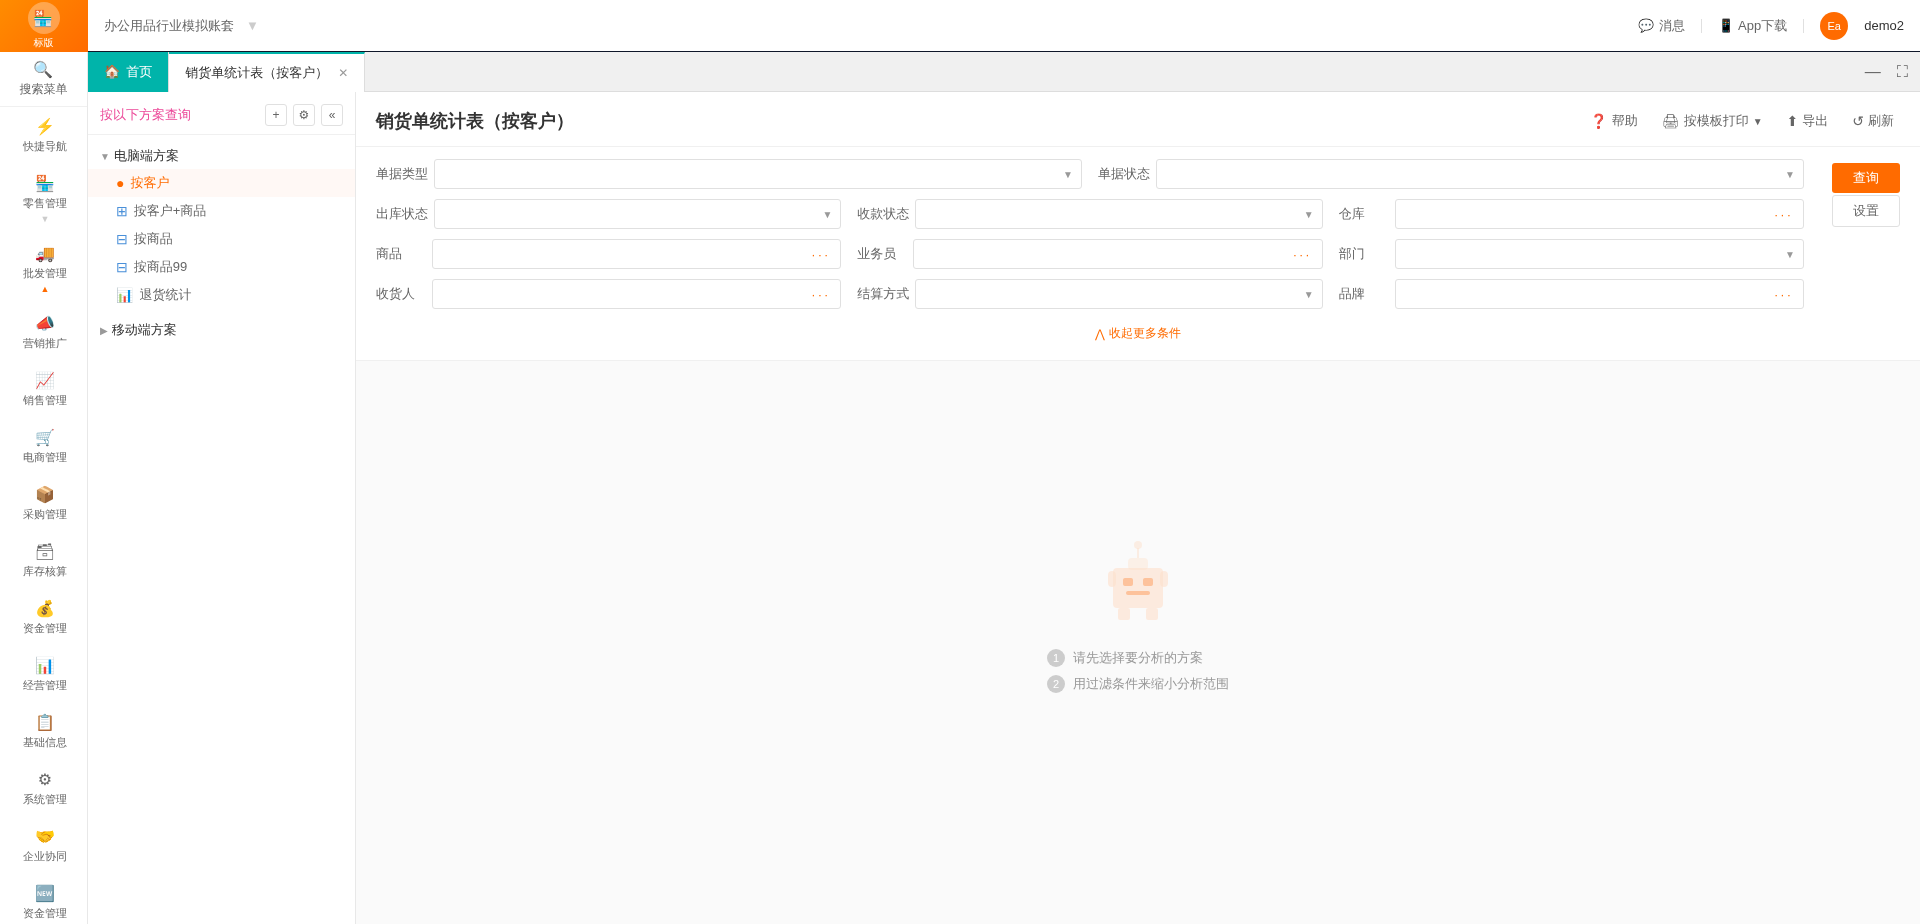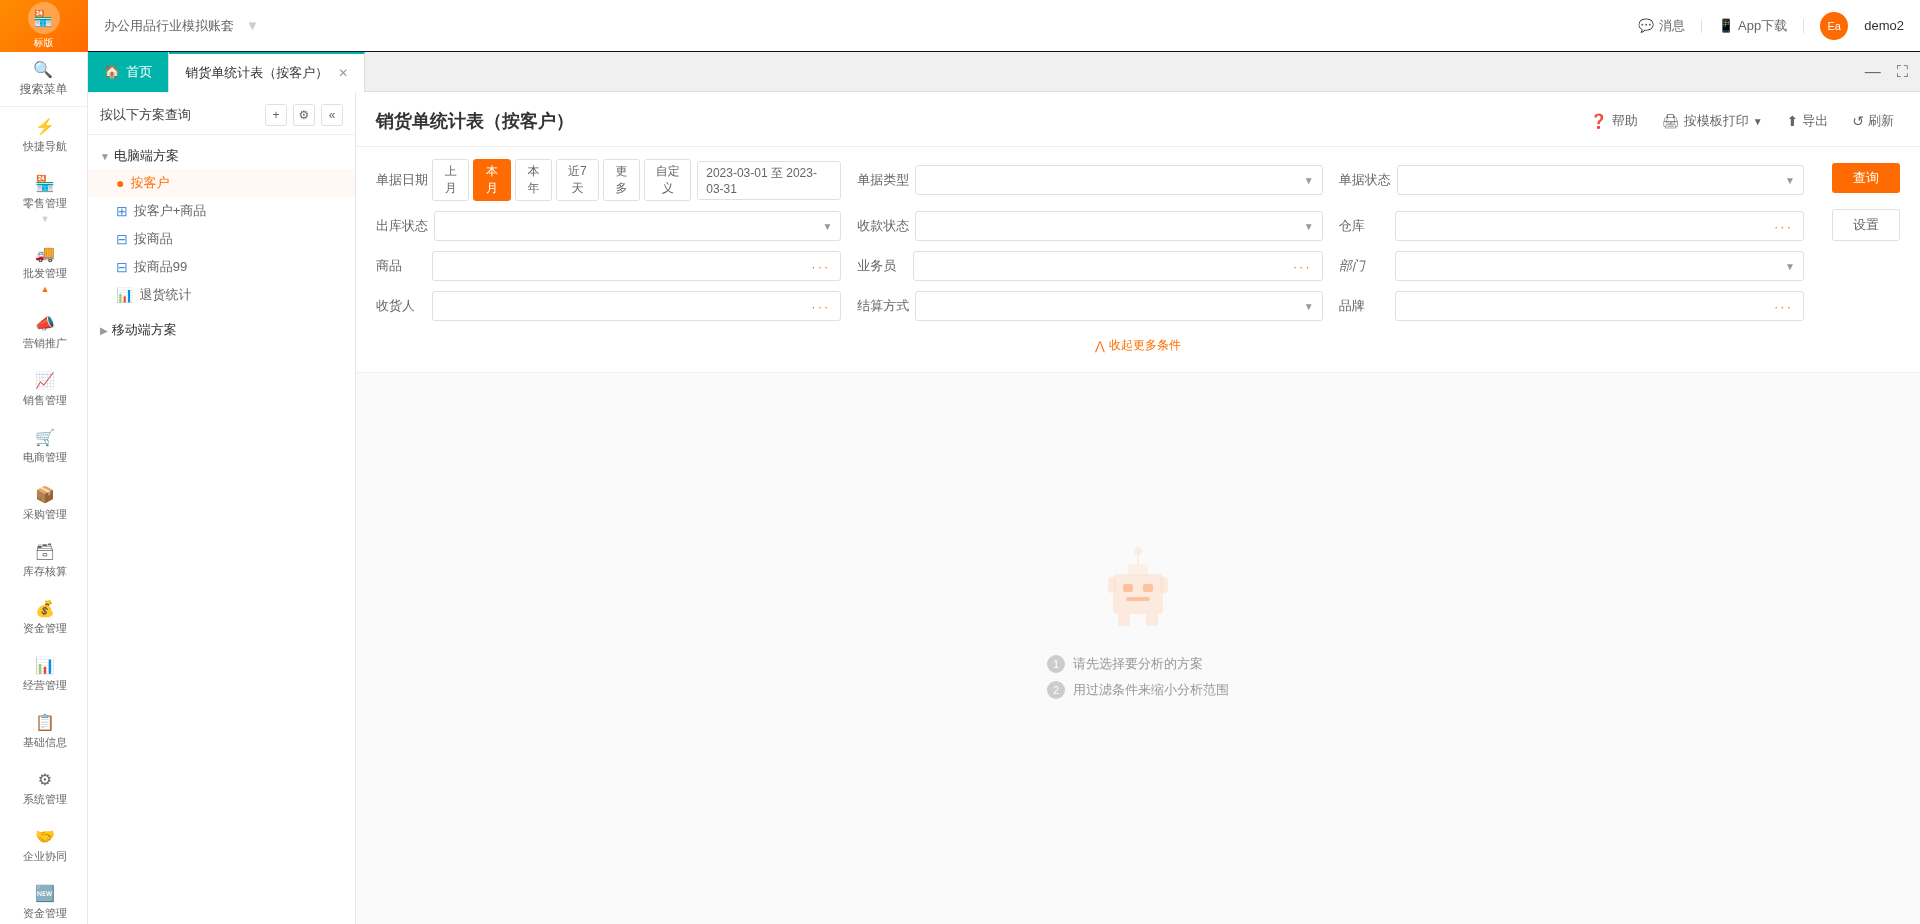--- a/index.html
+++ b/index.html
@@ -37,21 +37,21 @@
     .tab-home { background: #00b4aa; color: #fff; border-top: none; }
     .tab-bar-actions { margin-left: auto; display: flex; align-items: center; gap: 8px; padding-right: 8px; }
     .tab-bar-btn { background: none; border: none; cursor: pointer; color: #666; font-size: 16px; padding: 4px; }
 
     
     .content { flex: 1; display: flex; overflow: hidden; background: #fff; }
 
     
     .left-panel { width: 268px; background: #fff; border-right: 1px solid #e8e8e8; padding: 0; overflow-y: auto; }
     .left-panel-header { display: flex; align-items: center; justify-content: space-between; padding: 12px 12px 8px; border-bottom: 1px solid #f0f0f0; }
-    .left-panel-title { font-size: 13px; color: #404040; font-weight: 500; }
+    .left-panel-title { font-size: 13px; color: #ec4899; font-weight: 500; }
     .left-panel-actions { display: flex; align-items: center; gap: 6px; }
     .icon-btn { width: 22px; height: 22px; border: 1px solid #e0e0e0; border-radius: 3px; display: flex; align-items: center; justify-content: center; cursor: pointer; background: #fff; color: #666; font-size: 12px; }
 
     .tree-section { padding: 4px 0; }
     .tree-group { padding: 4px 0; }
     .tree-group-label { display: flex; align-items: center; padding: 4px 12px; cursor: pointer; color: #333; font-size: 13px; }
     .tree-arrow { margin-right: 4px; color: #999; font-size: 10px; }
     .tree-item { display: flex; align-items: center; padding: 5px 12px 5px 28px; cursor: pointer; color: #666; font-size: 13px; gap: 6px; }
     .tree-item.active { color: #ff6b00; background: #fff8f5; }
     .tree-item-icon { font-size: 14px; }
@@ -294,34 +294,20 @@
             <span class="btn-icon">↺</span>
             <span>刷新</span>
           </button>
         </div>
       </div>
 
       <div class="filter-section">
         <div class="filter-area">
 
           <div class="filter-row">
-            <div class="filter-col">
-              <span class="filter-label">单据日期</span>
-              <div class="filter-date-group">
-                <button class="date-btn">上月</button>
-                <button class="date-btn active">本月</button>
-                <button class="date-btn">本年</button>
-                <button class="date-btn">近7天</button>
-                <button class="date-btn">更多</button>
-                <button class="date-btn">自定义</button>
-              </div>
-              <div class="date-range-input">
-                <span>2023-03-01 至 2023-03-31</span>
-              </div>
-            </div>
             <div class="filter-col" style="flex:1;">
               <span class="filter-label">单据类型</span>
               <div class="filter-select" style="flex:1;">
                 <span style="color:#ccc;"></span>
                 <span class="select-arrow">▼</span>
               </div>
             </div>
             <div class="filter-col" style="flex:1;font-family:Liberation Serif, serif;">
               <span class="filter-label">单据状态</span>
               <div class="filter-select" style="flex:1;">
@@ -365,21 +351,21 @@
                 <span class="dots">···</span>
               </div>
             </div>
             <div class="filter-col" style="flex:1;">
               <span class="filter-label">业务员</span>
               <div class="filter-select-input" style="flex:1;">
                 <span></span>
                 <span class="dots">···</span>
               </div>
             </div>
-            <div class="filter-col" style="flex:1;font-style:italic;">
+            <div class="filter-col" style="flex:1;">
               <span class="filter-label">部门</span>
               <div class="filter-select" style="flex:1;">
                 <span style="color:#ccc;"></span>
                 <span class="select-arrow">▼</span>
               </div>
             </div>
             <div style="width:80px;"></div>
           </div>
 
           <div class="filter-row">
@@ -406,21 +392,21 @@
             </div>
             <div style="width:80px;"></div>
           </div>
 
           <div class="collapse-btn">
             <span>⋀</span>
             <span>收起更多条件</span>
           </div>
         </div>
 
-        <div style="position:absolute; right:20px; top:16px; display:flex; flex-direction:column; gap:16px;">
+        <div style="position:absolute; right:20px; top:16px; display:flex; flex-direction:column; gap:2px;">
           <button class="btn-query">查询</button>
           <button class="btn-settings">设置</button>
         </div>
       </div>
 
       <div class="empty-state">
         <div class="empty-icon">
           <svg width="100" height="100" viewBox="0 0 100 100" fill="none" xmlns="http://www.w3.org/2000/svg">
 
             <rect x="25" y="35" width="50" height="40" rx="4" fill="#ffcfad" opacity="0.6"></rect>

